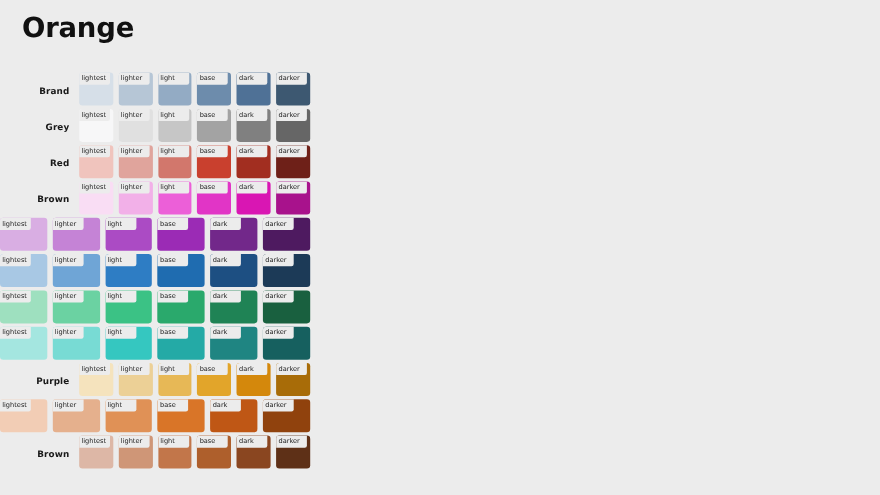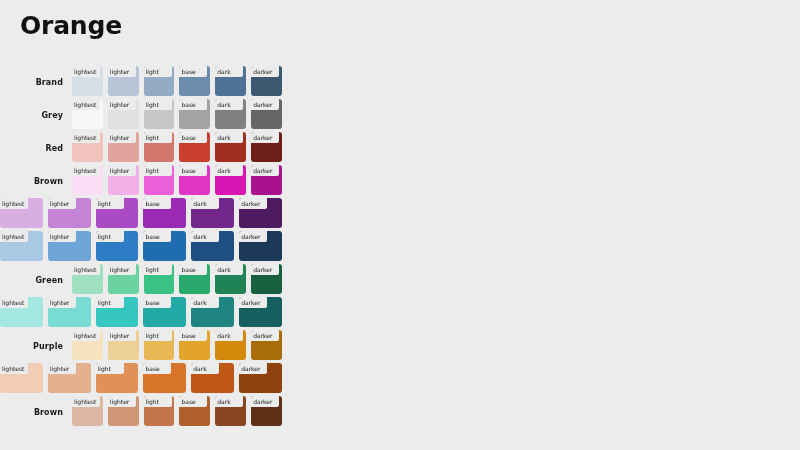--- a/index.html
+++ b/index.html
@@ -299,21 +299,20 @@
             </div>
           </div>
           <div class="swatch" style="background: rgb(28, 58, 87);">
             <div class="swatch-notch" style="background: rgb(236, 236, 236);">
               <span class="swatch-label">darker</span>
             </div>
           </div>
         </div>
       </div>
       <div class="row">
-        <div class="row-label">Green</div>
         <div class="swatches">
           <div class="swatch" style="background: rgb(158, 224, 191);">
             <div class="swatch-notch" style="background: rgb(236, 236, 236);">
               <span class="swatch-label">lightest</span>
             </div>
           </div>
           <div class="swatch" style="background: rgb(107, 210, 162);">
             <div class="swatch-notch" style="background: rgb(236, 236, 236);">
               <span class="swatch-label">lighter</span>
             </div>

